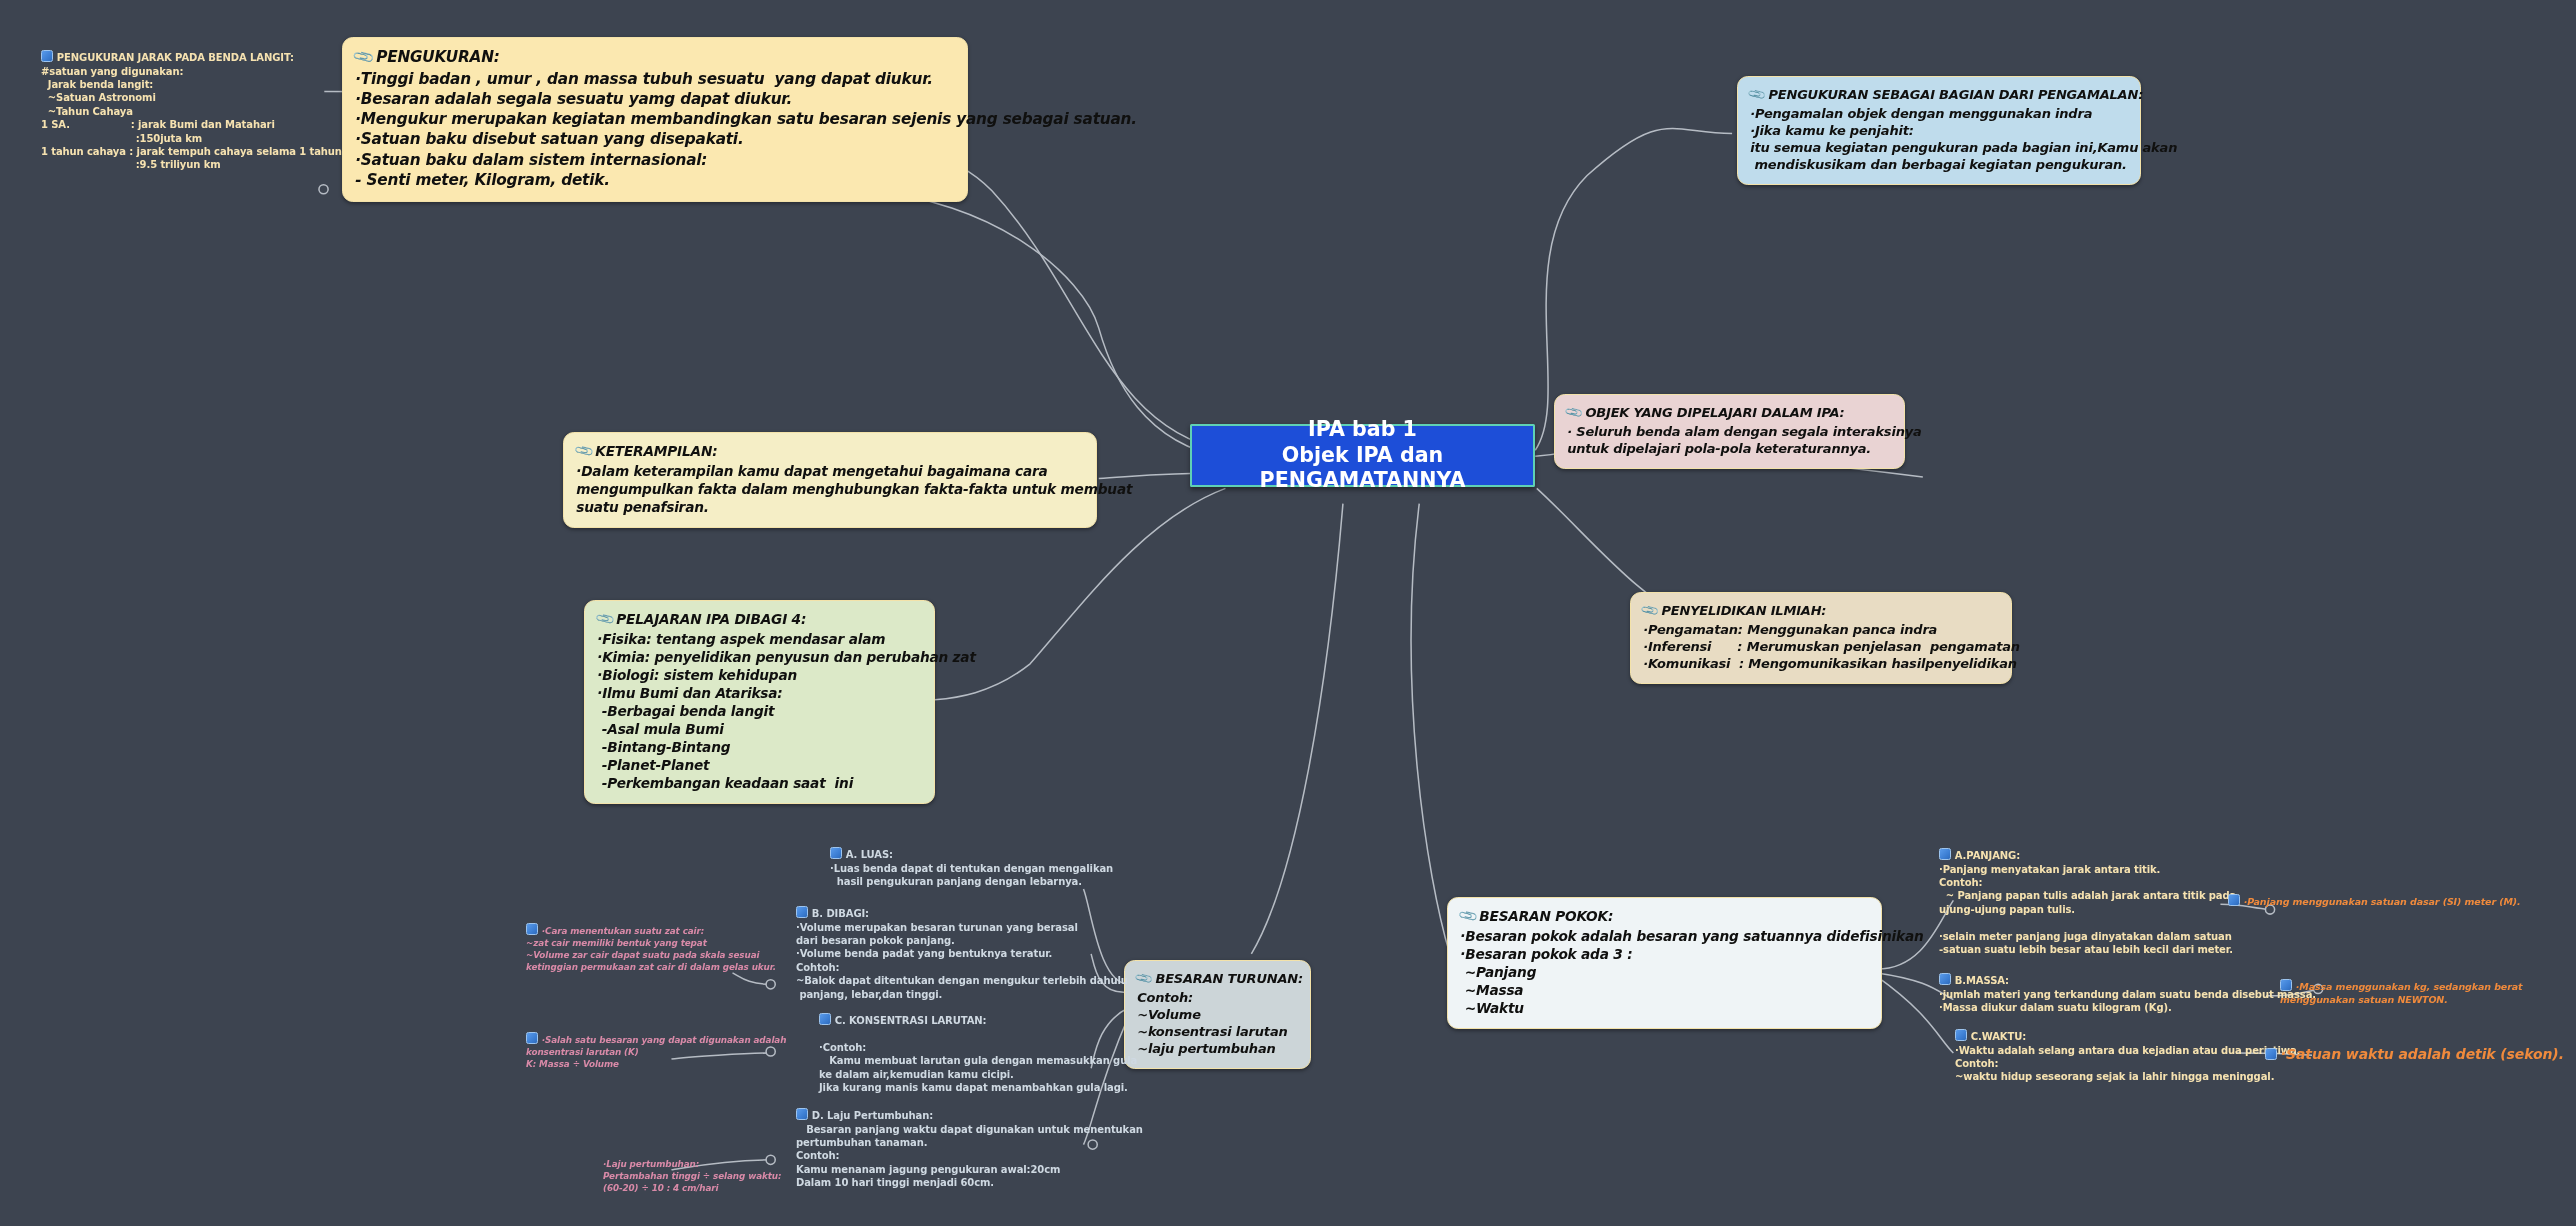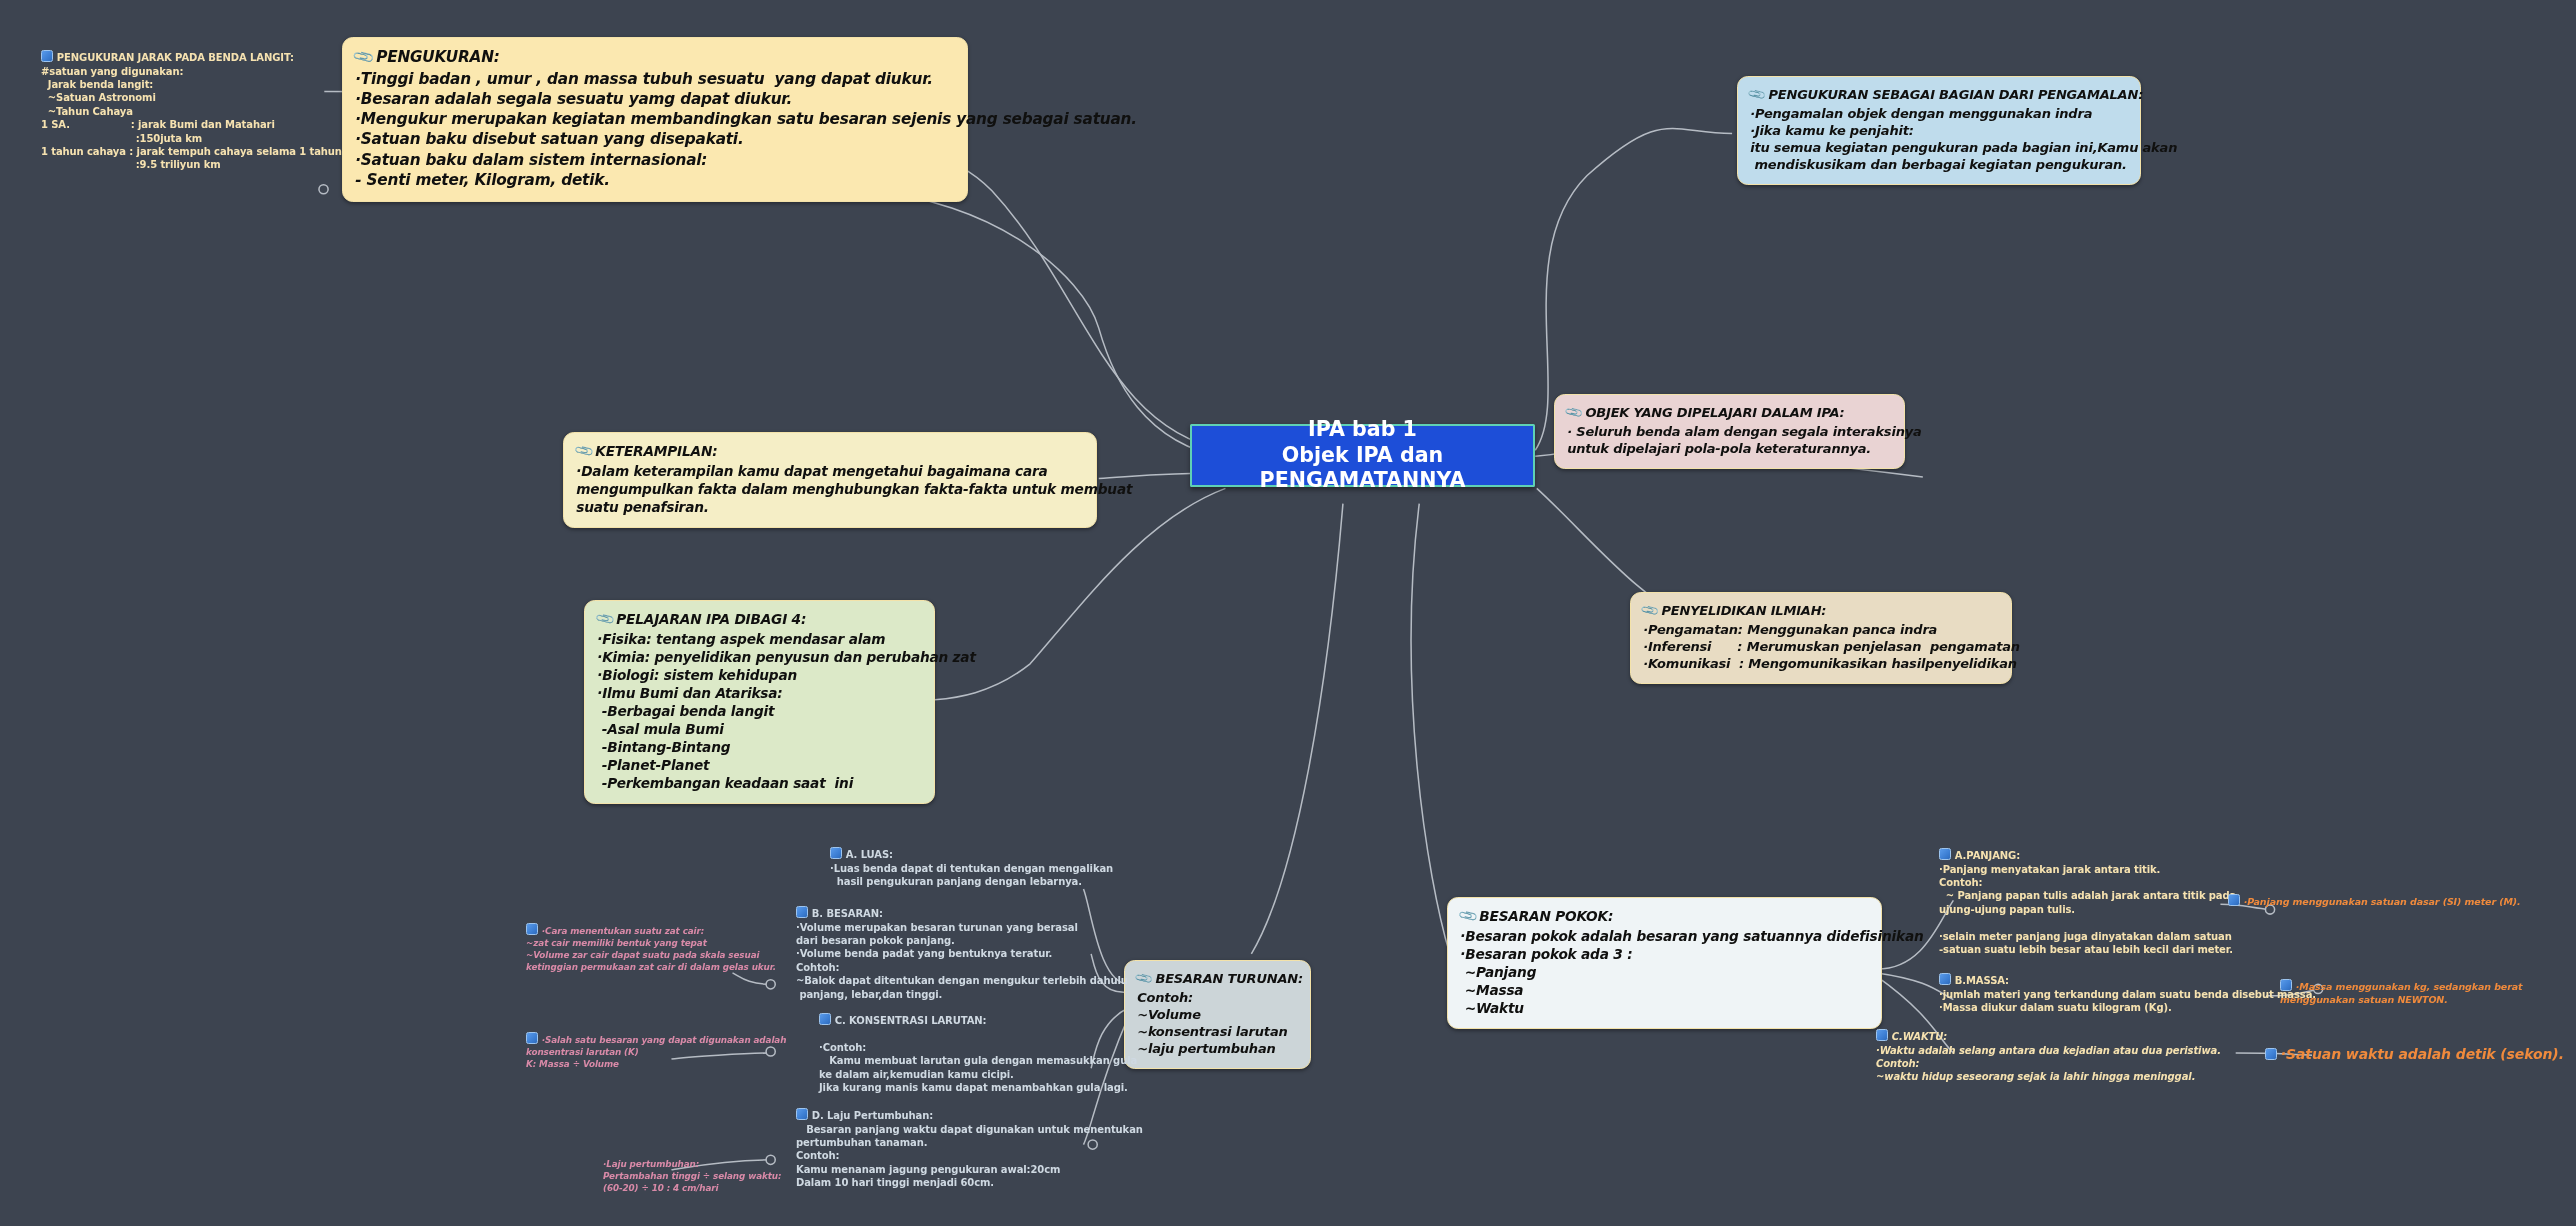--- a/index.html
+++ b/index.html
@@ -236,21 +236,21 @@
     <span class="line">·selain meter panjang juga dinyatakan dalam satuan</span>
     <span class="line">-satuan suatu lebih besar atau lebih kecil dari meter.</span>
   </div>
 
   <div class="node plain" style="left:1939px; top:973px; width:328px; font-size:10px; color:#f6e2b0;">
     <span class="hdr"><span class="sqicon"></span><span>B.MASSA:</span></span>
     <span class="line">·jumlah materi yang terkandung dalam suatu benda disebut massa.</span>
     <span class="line">·Massa diukur dalam suatu kilogram (Kg).</span>
   </div>
 
-  <div class="node plain" style="left:1876px; top:1029px; width:328px; font-size:10px; color:#f6e2b0;font-style:italic;">
+  <div class="node plain" style="left:1955px; top:1029px; width:328px; font-size:10px; color:#f6e2b0;">
     <span class="hdr"><span class="sqicon"></span><span>C.WAKTU:</span></span>
     <span class="line">·Waktu adalah selang antara dua kejadian atau dua peristiwa.</span>
     <span class="line">Contoh:</span>
     <span class="line">~waktu hidup seseorang sejak ia lahir hingga meninggal.</span>
   </div>
 
   <div class="node plain" style="left:2228px; top:894px; width:320px; font-size:9.5px; color:#f08a3c; font-style:italic;">
     <span class="line"><span class="sqicon"></span><span>·Panjang menggunakan satuan dasar (SI) meter (M).</span></span>
   </div>
 
@@ -263,21 +263,21 @@
     <span class="line"><span class="sqicon"></span><span>·Satuan waktu adalah detik (sekon).</span></span>
   </div>
 
   <div class="node plain" style="left:830px; top:847px; width:305px; font-size:10px; color:#cfd9e2;">
     <span class="hdr"><span class="sqicon"></span><span>A. LUAS:</span></span>
     <span class="line">·Luas benda dapat di tentukan dengan mengalikan</span>
     <span class="line">  hasil pengukuran panjang dengan lebarnya.</span>
   </div>
 
   <div class="node plain" style="left:796px; top:906px; width:305px; font-size:10px; color:#cfd9e2;">
-    <span class="hdr"><span class="sqicon"></span><span>B. BESARAN:</span></span>
+    <span class="hdr"><span class="sqicon"></span><span>B. DIBAGI:</span></span>
     <span class="line">·Volume merupakan besaran turunan yang berasal</span>
     <span class="line">dari besaran pokok panjang.</span>
     <span class="line">·Volume benda padat yang bentuknya teratur.</span>
     <span class="line">Cohtoh:</span>
     <span class="line">~Balok dapat ditentukan dengan mengukur terlebih dahulu</span>
     <span class="line"> panjang, lebar,dan tinggi.</span>
   </div>
 
   <div class="node plain" style="left:819px; top:1013px; width:305px; font-size:10px; color:#cfd9e2;">
     <span class="hdr"><span class="sqicon"></span><span>C. KONSENTRASI LARUTAN:</span></span>

